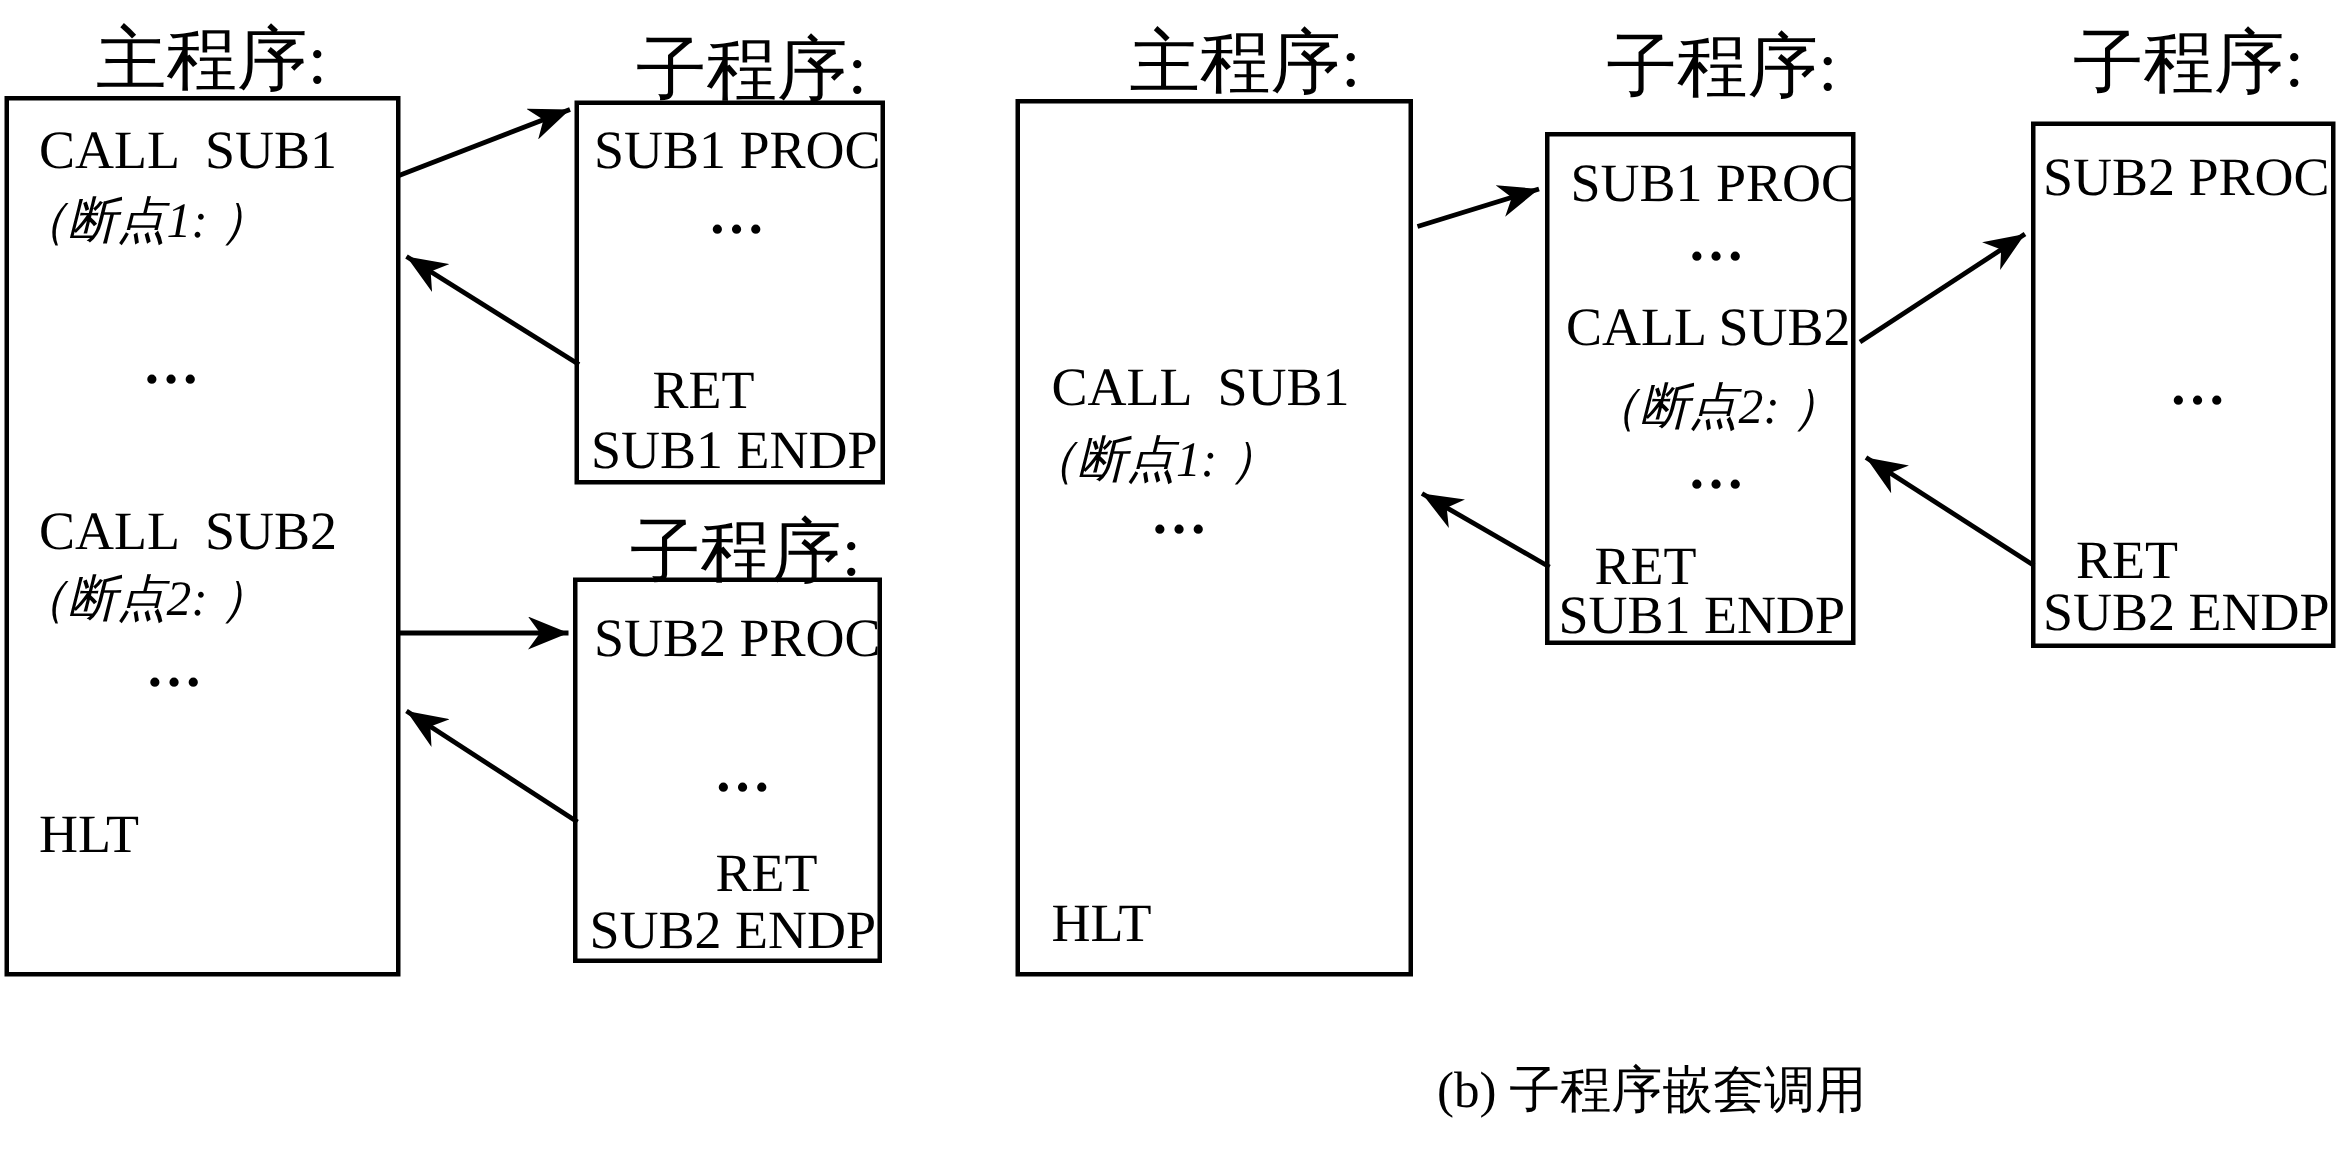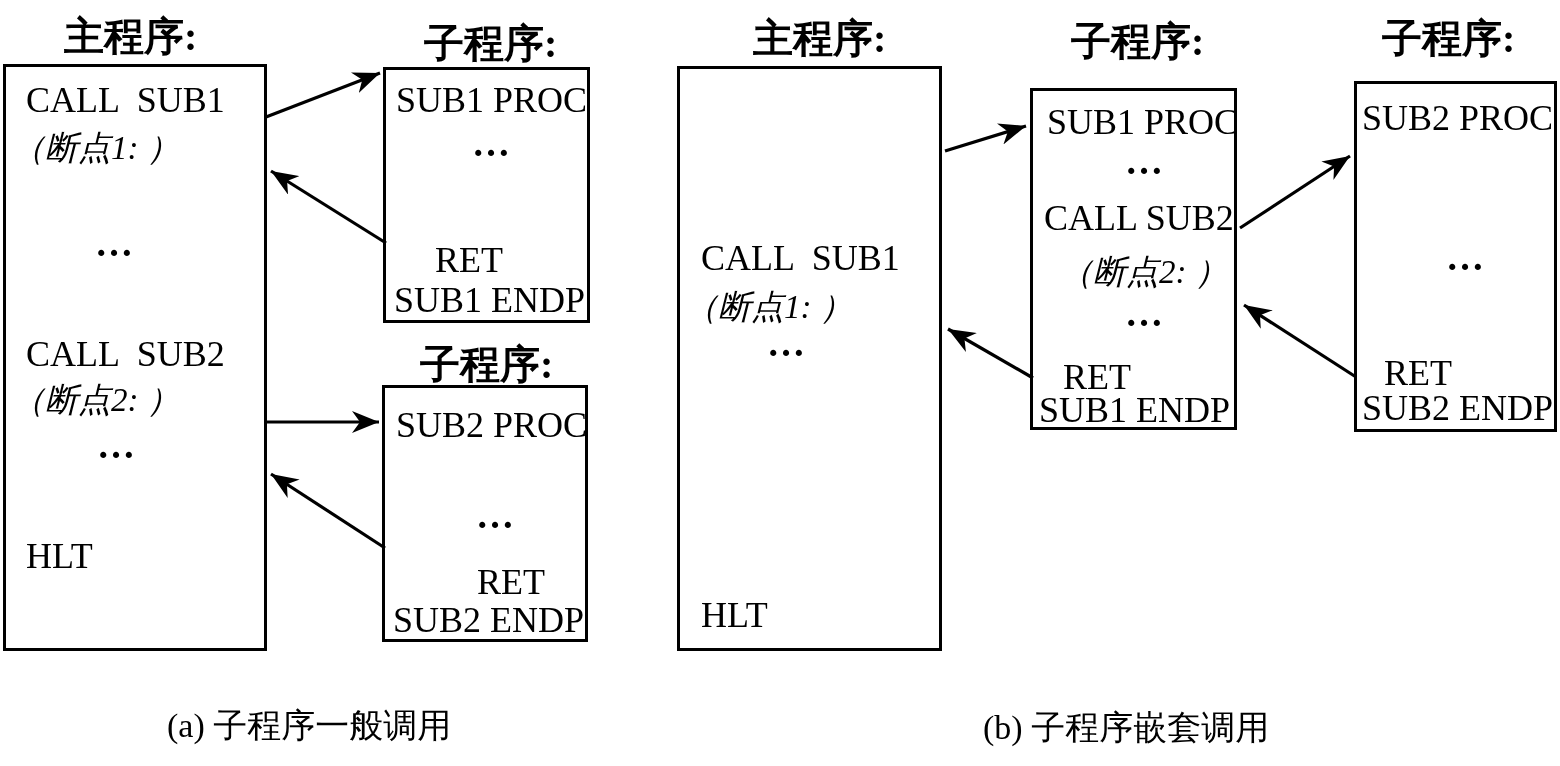--- a/index.html
+++ b/index.html
@@ -25,24 +25,23 @@
     box-sizing: border-box;
   }
   .line {
     position: absolute;
     font-size: 36px;
     line-height: 1.1;
     white-space: pre;
   }
   .label {
     position: absolute;
-    font-size: 40px;
+    font-size: 47px;
     line-height: 1.1;
     white-space: pre;
-    font-weight: bold;
   }
   .caption {
     position: absolute;
     font-size: 34px;
     line-height: 1.2;
     white-space: pre;
   }
   .dots {
     font-weight: bold;
     letter-spacing: 3px;
@@ -94,21 +93,20 @@
     <div class="line" style="left:8px; top:211px;">SUB1 ENDP</div>
   </div>
 
   <div class="box" style="left:382px; top:385px; width:206px; height:257px;">
     <div class="line" style="left:11px; top:18px;">SUB2 PROC</div>
     <div class="line dots" style="left:91px; top:107px;">…</div>
     <div class="line" style="left:92px; top:175px;">RET</div>
     <div class="line" style="left:8px; top:213px;">SUB2 ENDP</div>
   </div>
 
-  <div class="caption" style="left:167px; top:706px;">(a) 子程序一般调用</div>
 
   <div class="label" style="left:753px; top:17px;">主程序:</div>
   <div class="label" style="left:1071px; top:20px;">子程序:</div>
   <div class="label" style="left:1382px; top:17px;">子程序:</div>
 
   <div class="box" style="left:677px; top:66px; width:265px; height:585px;">
     <div class="line" style="left:21px; top:170px;">CALL  SUB1</div>
     <div class="line cjk-line" style="left:5px; top:220px;">（断点1: ）</div>
     <div class="line dots" style="left:87px; top:254px;">…</div>
     <div class="line" style="left:21px; top:527px;">HLT</div>
@@ -124,15 +122,15 @@
     <div class="line" style="left:6px; top:300px;">SUB1 ENDP</div>
   </div>
 
   <div class="box" style="left:1354px; top:81px; width:203px; height:351px;">
     <div class="line" style="left:5px; top:15px;">SUB2 PROC</div>
     <div class="line dots" style="left:89px; top:153px;">…</div>
     <div class="line" style="left:27px; top:270px;">RET</div>
     <div class="line" style="left:5px; top:305px;">SUB2 ENDP</div>
   </div>
 
-  <div class="caption" style="left:983px; top:708px;">(b) 子程序嵌套调用</div>
+  <div class="caption" style="left:958px; top:708px;">(b) 子程序嵌套调用</div>
 
 </div>
 
 </body></html>

